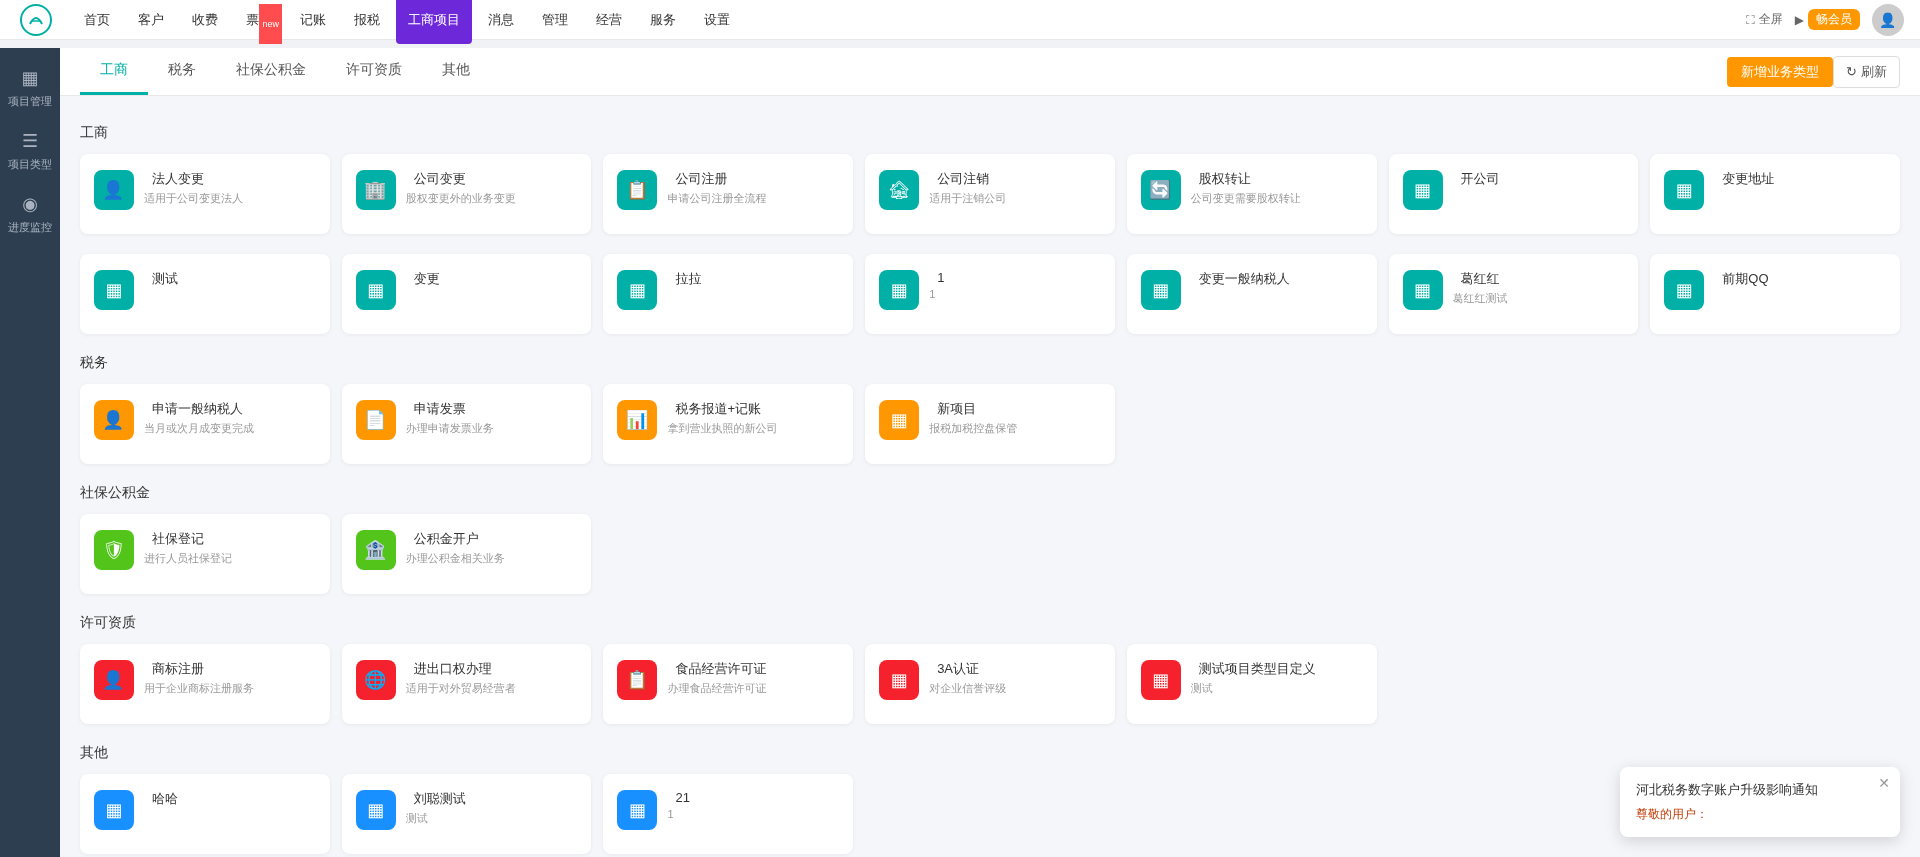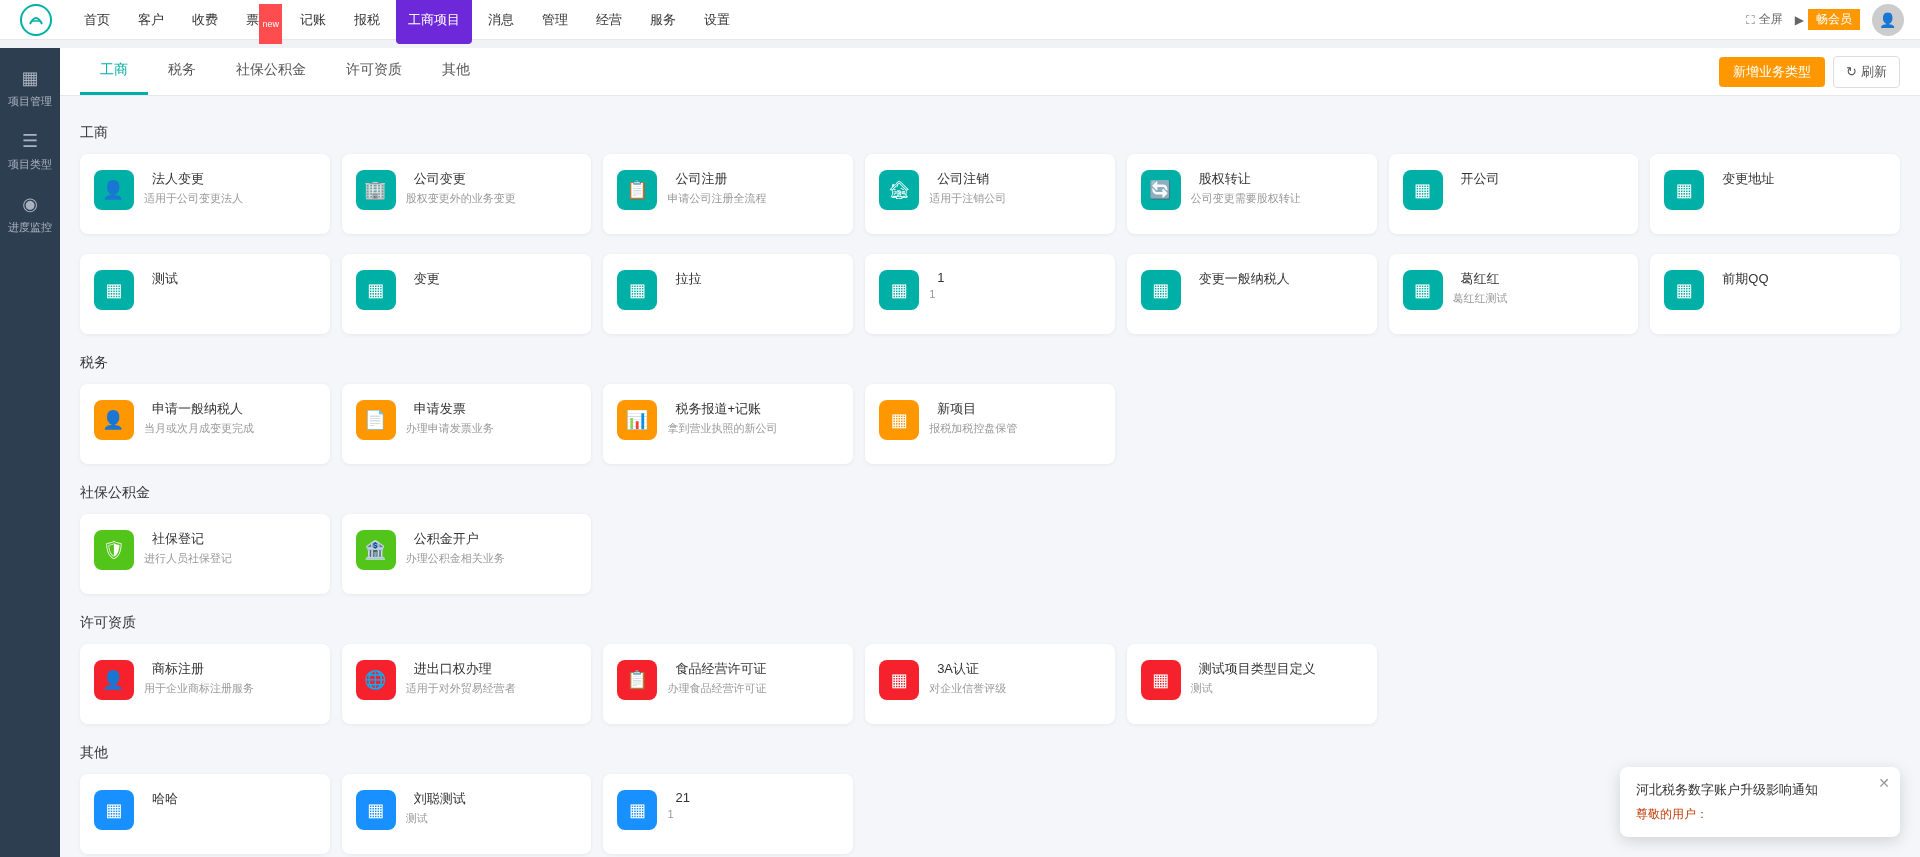--- a/index.html
+++ b/index.html
@@ -68,21 +68,21 @@
     .nav-right .fullscreen, .nav-right .member {
       cursor: pointer;
       display: flex;
       align-items: center;
       gap: 4px;
     }
     .member-badge {
       background: #ff9800;
       color: #fff;
       padding: 2px 8px;
-      border-radius: 0;
+      border-radius: 6px;
       font-size: 12px;
     }
     .avatar {
       width: 32px; height: 32px;
       border-radius: 50%;
       background: #ccc;
       display: flex; align-items: center; justify-content: center;
       font-size: 14px; color: #fff;
     }
 
@@ -154,21 +154,20 @@
       white-space: nowrap;
     }
     .sub-tab.active {
       color: #00b0a6;
       border-bottom: 3px solid #00b0a6;
       font-weight: 500;
     }
     .tab-actions {
       display: flex;
       align-items: center;
-      gap: 8px;
     }
     .btn-add-type {
       background: #ff9800;
       color: #fff;
       border: none;
       padding: 6px 14px;
       border-radius: 4px;
       cursor: pointer;
       font-size: 13px;
     }

